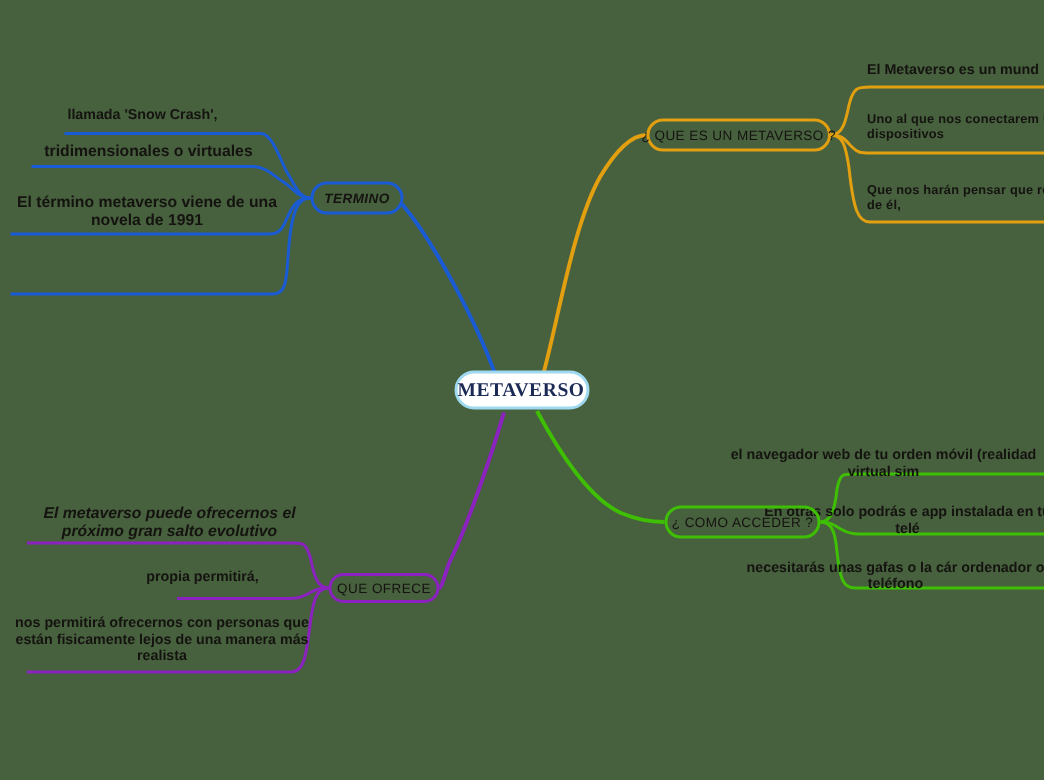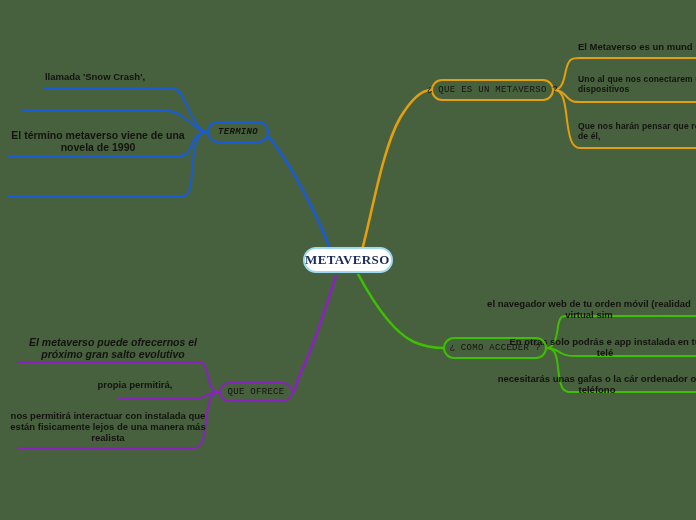--- a/index.html
+++ b/index.html
@@ -52,21 +52,21 @@
   
   .branch-node {
     position: absolute;
     display: flex;
     align-items: center;
     justify-content: center;
     border-width: 2px;
     border-style: solid;
     border-radius: 12px;
     background: transparent;
-    font-family: Liberation Mono, monospace;
+    font-family: Liberation Sans, sans-serif;
     font-size: 9px;
     letter-spacing: 0.3px;
     color: #14130F;
     box-sizing: border-box;
     white-space: nowrap;
     z-index: 5;
   }
   .branch-termino {
     left: 207px;
     top: 121px;
@@ -182,27 +182,28 @@
 
   <div class="branch-node branch-comoacceder">
     <span>¿ COMO ACCEDER ?</span>
   </div>
 
   <div class="branch-node branch-queofrece">
     <span>QUE OFRECE</span>
   </div>
 
   <div class="leaf center sz-md leaf-snowcrash">llamada 'Snow Crash',</div>
-  <div class="leaf center sz-lg leaf-termino1992">El término metaverso viene de una novela de 1990</div>
+  <div class="leaf center sz-lg leaf-tridim">tridimensionales o virtuales</div>
+  <div class="leaf center sz-lg leaf-termino1992">El término metaverso viene de una novela de 1991</div>
 
   <div class="leaf left sz-md leaf-mundo">El Metaverso es un mund</div>
   <div class="leaf left sz-sm leaf-conectar">Uno al que nos conectarem una serie de dispositivos</div>
   <div class="leaf left sz-sm leaf-pensar">Que nos harán pensar que re estamos dentro de él,</div>
 
   <div class="leaf center sz-md leaf-navegador">el navegador web de tu orden móvil (realidad virtual sim</div>
   <div class="leaf center sz-md leaf-enotras">En otras solo podrás e app instalada en tu telé</div>
   <div class="leaf center sz-md leaf-gafas">necesitarás unas gafas o la cár ordenador o teléfono</div>
 
   <div class="leaf center sz-lg leaf-salto">El metaverso puede ofrecernos el próximo gran salto evolutivo</div>
   <div class="leaf center sz-md leaf-economia">propia permitirá,</div>
-  <div class="leaf center sz-md leaf-interactuar">nos permitirá interactuar con instalada que están fisicamente lejos de una manera más realista</div>
+  <div class="leaf center sz-md leaf-interactuar">nos permitirá ofrecernos con personas que están fisicamente lejos de una manera más realista</div>
 
 </div>
 
 </body></html>

